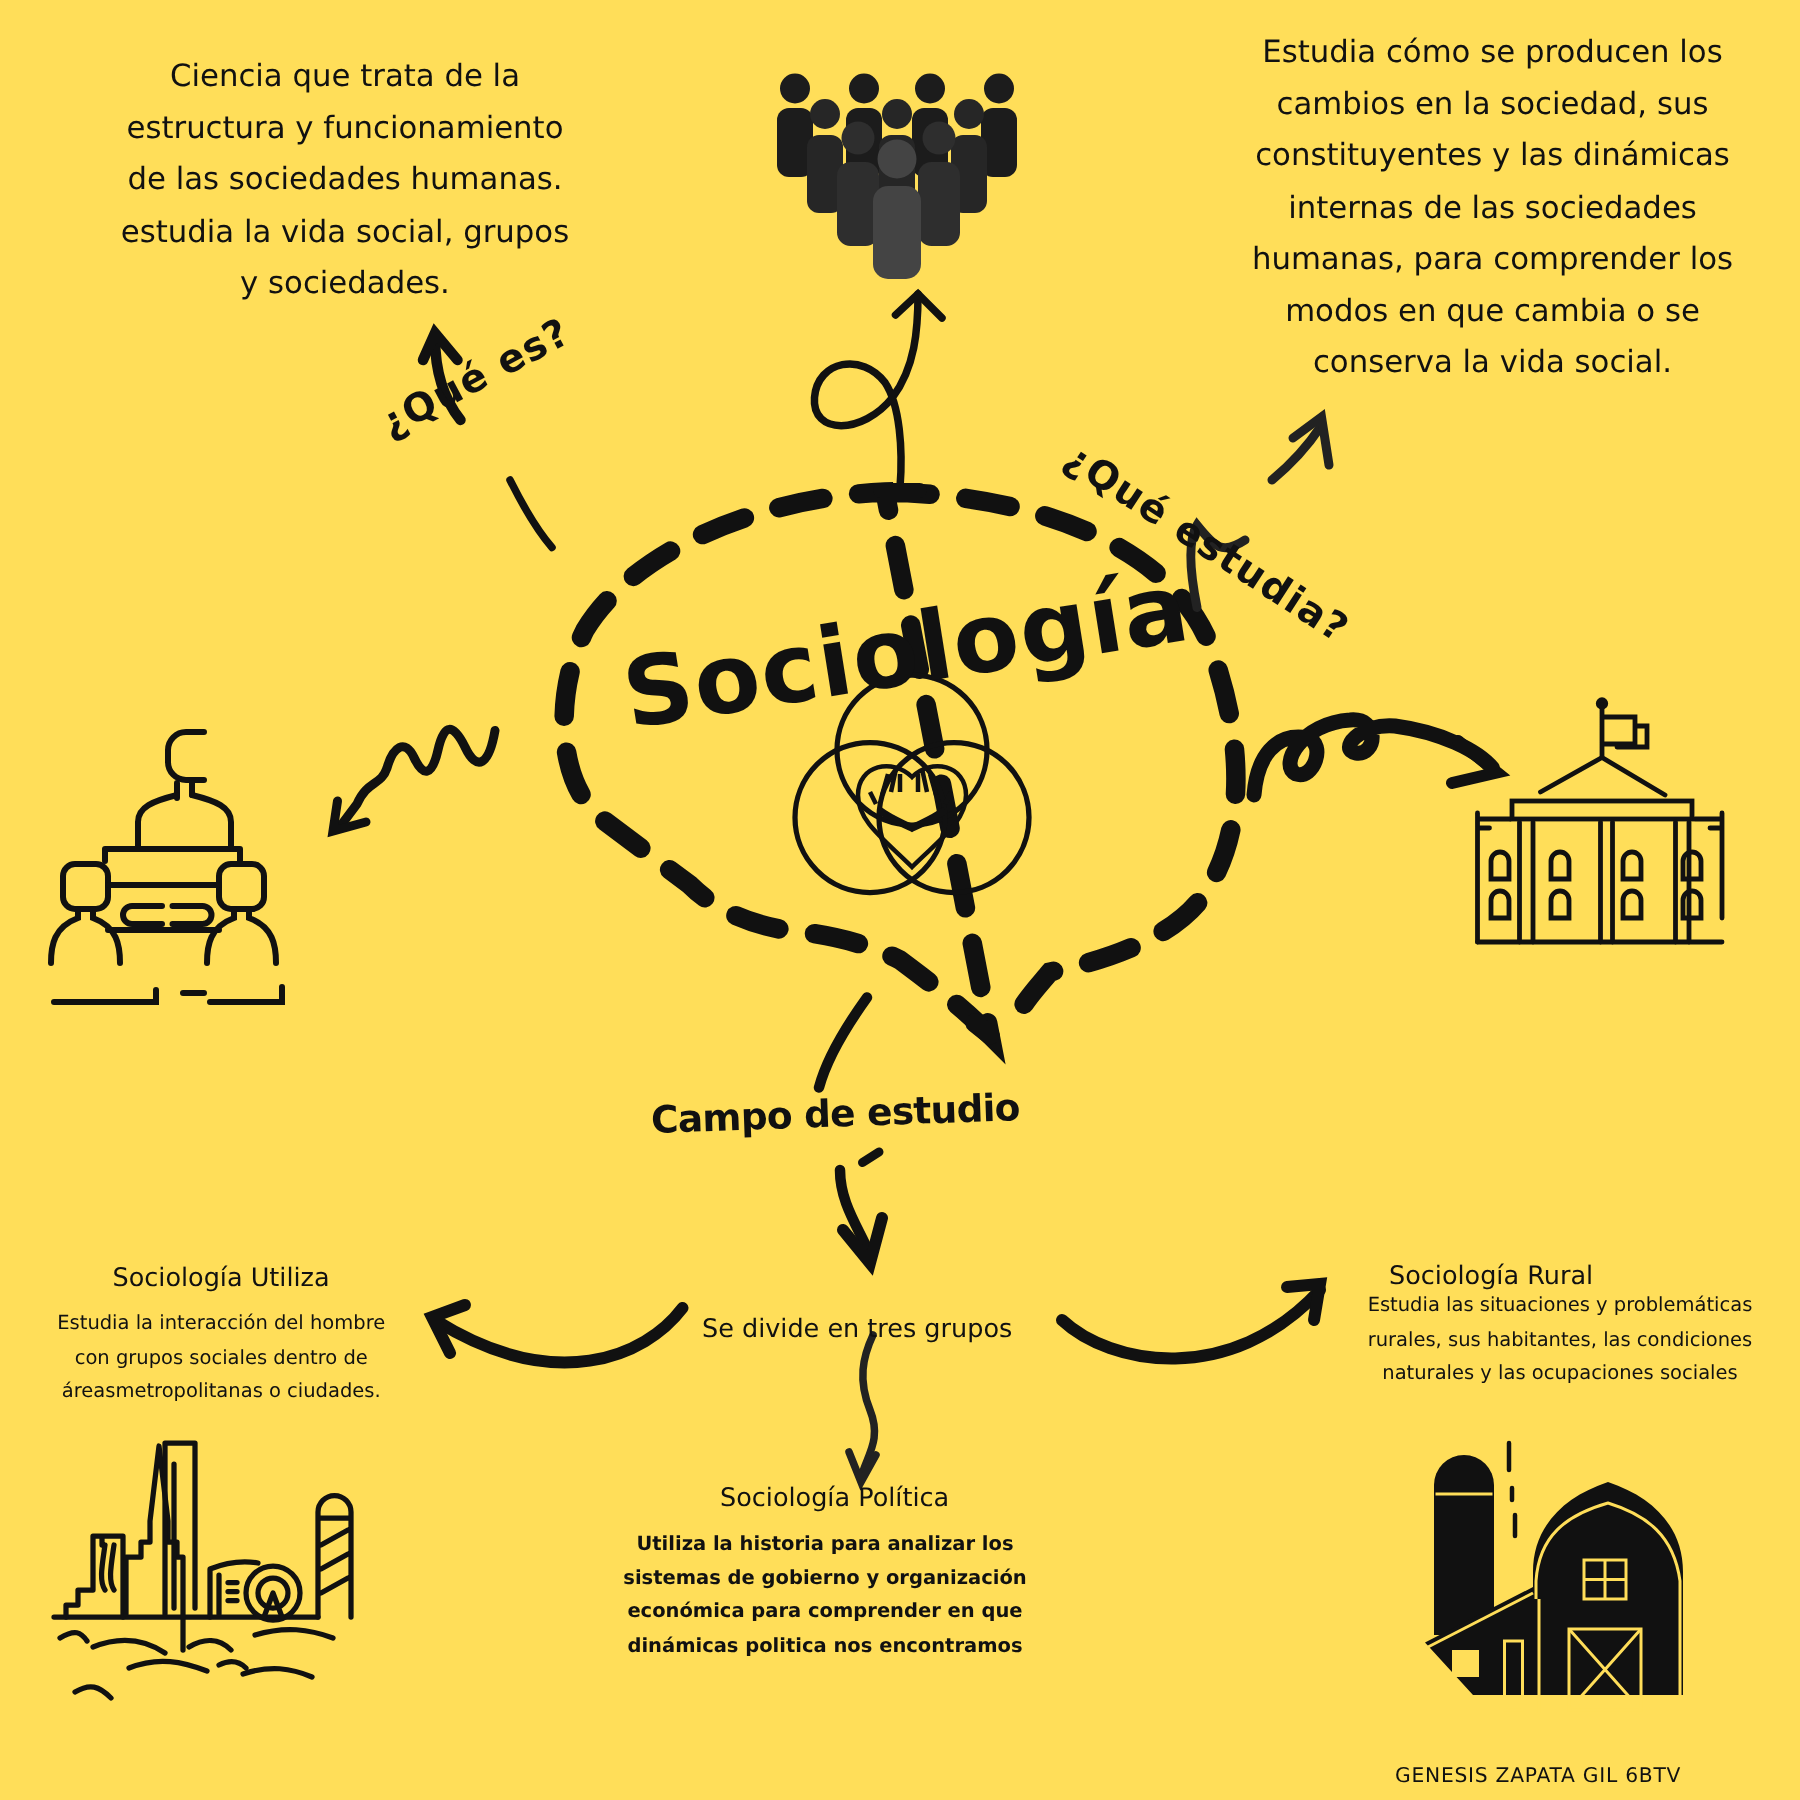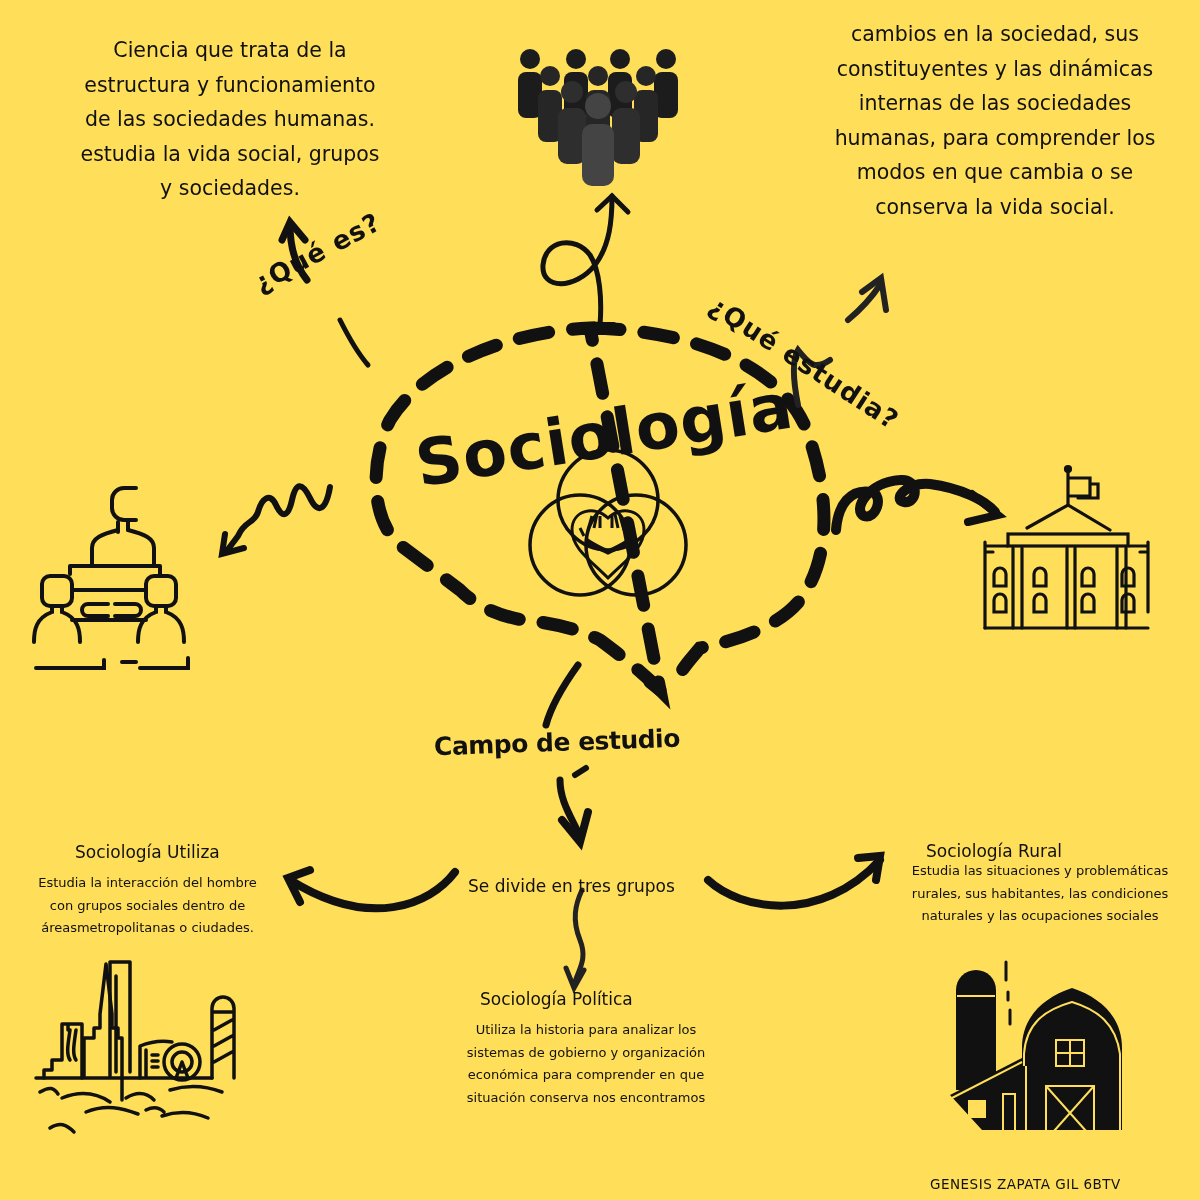--- a/index.html
+++ b/index.html
@@ -30,21 +30,21 @@
   #campo { left: 434px; top: 728px; font-size: 25px; letter-spacing: -0.5px; transform: rotate(-2deg); }
   #divide { left: 468px; top: 876px; font-size: 17px; }
   .sub-title { font-size: 17px; white-space: nowrap; }
   .sub-desc { font-size: 13px; line-height: 22.5px; text-align: center; }
   .sub-desc .line { display: block; white-space: nowrap; }
   #urbana-title { left: 75px; top: 842px; }
   #urbana-desc { left: 10px; top: 872px; width: 275px; }
   #rural-title { left: 926px; top: 841px; }
   #rural-desc { left: 885px; top: 860px; width: 310px; }
   #politica-title { left: 480px; top: 989px; }
-  #politica-desc { left: 431px; top: 1019px; width: 310px; }
+  #politica-desc { left: 395px; top: 1019px; width: 310px; font-weight: bold; }
   #author { left: 930px; top: 1176px; font-size: 13.5px; letter-spacing: 0.5px; }
 </style>
 </head>
 <body>
 
 <svg class="layer" viewBox="0 0 1200 1200">
 
   <g fill="none" stroke="#111" stroke-width="13" stroke-linecap="round" stroke-dasharray="30 24">
     <path d="M590,328 C700,330 790,370 810,440 C830,500 830,560 800,600 C780,625 740,640 700,648 C690,660 680,670 675,685 M660,690 C640,670 620,655 600,640 C580,630 560,625 540,622 C510,620 480,610 460,590 C440,575 420,560 400,545 C370,520 370,460 390,420 C420,370 500,332 590,328 Z"></path>
   </g>
@@ -200,20 +200,21 @@
 
 <div class="abs para" id="def-text">
   <span class="line">Ciencia que trata de la</span>
   <span class="line">estructura y funcionamiento</span>
   <span class="line">de las sociedades humanas.</span>
   <span class="line">estudia la vida social, grupos</span>
   <span class="line">y sociedades.</span>
 </div>
 
 <div class="abs para" id="studies-text">
+  <span class="line">Estudia cómo se producen los</span>
   <span class="line">cambios en la sociedad, sus</span>
   <span class="line">constituyentes y las dinámicas</span>
   <span class="line">internas de las sociedades</span>
   <span class="line">humanas, para comprender los</span>
   <span class="line">modos en que cambia o se</span>
   <span class="line">conserva la vida social.</span>
 </div>
 
 <div class="abs heading-bold" id="que-es">¿Qué es?</div>
 <div class="abs heading-bold" id="que-estudia">¿Qué estudia?</div>
@@ -235,16 +236,16 @@
   <span class="line">Estudia las situaciones y problemáticas</span>
   <span class="line">rurales, sus habitantes, las condiciones</span>
   <span class="line">naturales y las ocupaciones sociales</span>
 </div>
 
 <div class="abs sub-title" id="politica-title">Sociología Política</div>
 <div class="abs sub-desc" id="politica-desc">
   <span class="line">Utiliza la historia para analizar los</span>
   <span class="line">sistemas de gobierno y organización</span>
   <span class="line">económica para comprender en que</span>
-  <span class="line">situación conserva nos encontramos</span>
+  <span class="line">dinámicas politica nos encontramos</span>
 </div>
 
 <div class="abs" id="author">GENESIS ZAPATA GIL 6BTV</div>
 
 </body></html>

